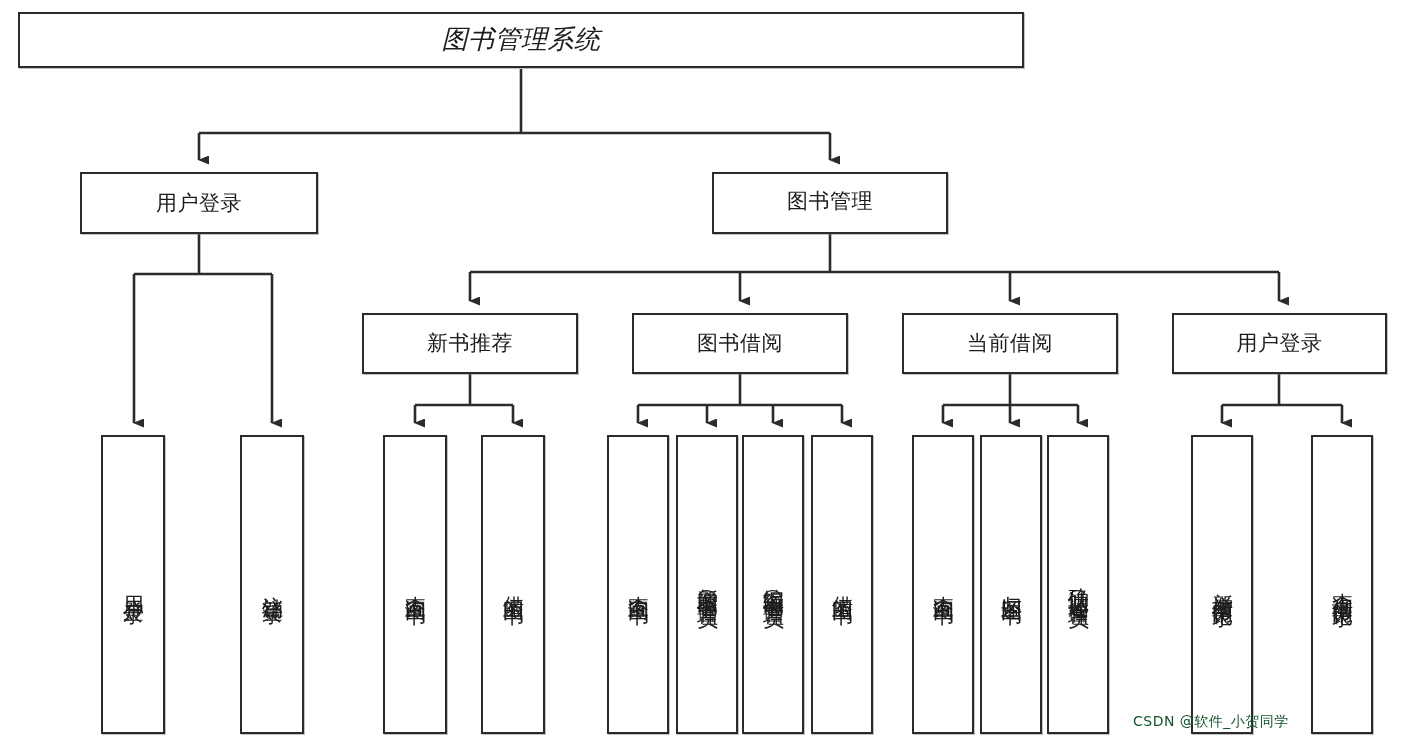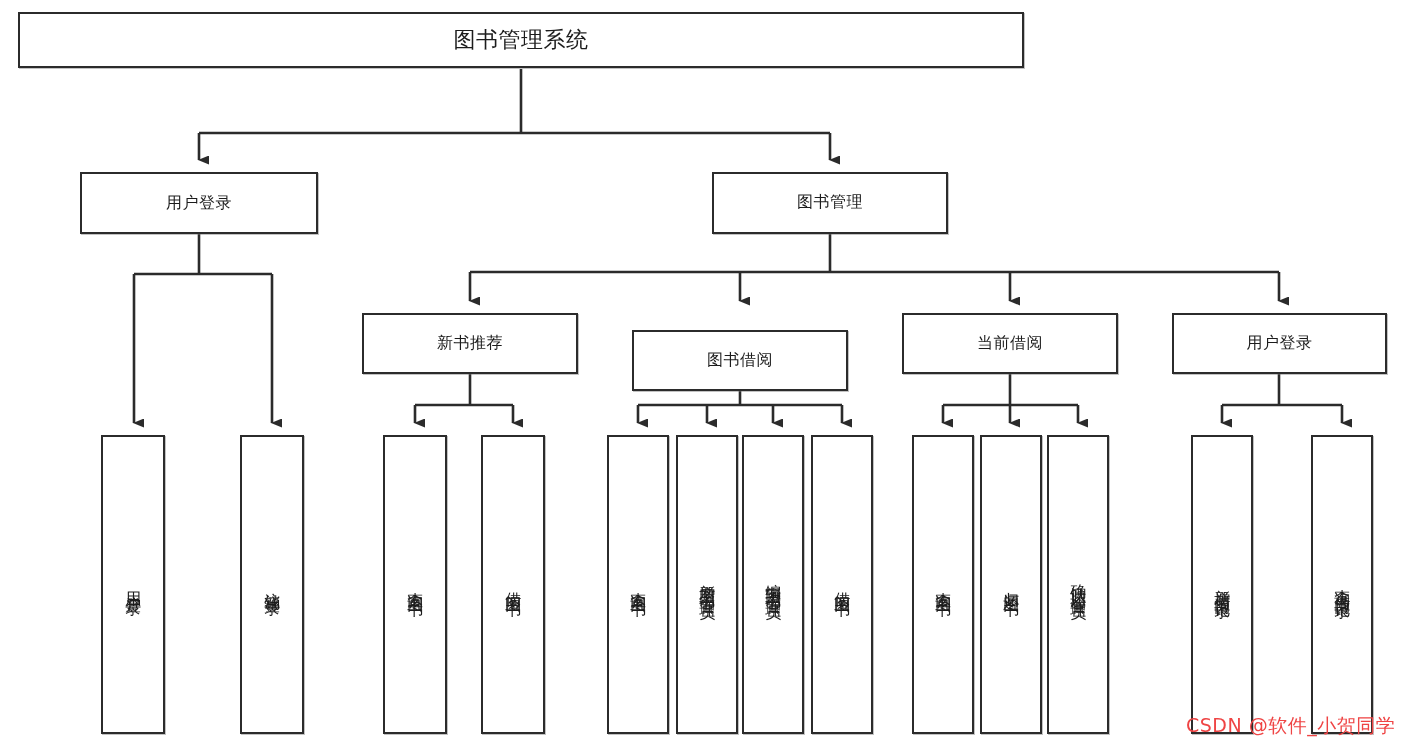--- a/index.html
+++ b/index.html
@@ -31,39 +31,39 @@
     box-sizing: border-box;
     background: #ffffff;
     border: 2px solid #2b2b2b;
     display: flex;
     align-items: center;
     justify-content: center;
     box-shadow: 1px 1px 0 rgba(120,120,120,0.45);
   }
   .node-label {
     color: #1c1c1c;
-    font-size: 16px;
+    font-size: 21px;
     line-height: 1.28;
     letter-spacing: 0.5px;
     text-align: center;
     white-space: nowrap;
   }
   .node.vertical .node-label {
     writing-mode: vertical-rl;
     text-orientation: upright;
     letter-spacing: 3px;
     white-space: normal;
   }
-  .node.root .node-label { font-size: 22px; }
+  .node.root .node-label { font-size: 26px; font-style: italic; }
   .watermark {
     position: absolute;
-    left: 1186px;
+    left: 1133px;
     top: 713px;
-    font-size: 19px;
-    color: #ef4444;
+    font-size: 14px;
+    color: #14532d;
     letter-spacing: 0.5px;
     white-space: nowrap;
     user-select: none;
   }
 </style>
 </head>
 <body>
 
 <div id="diagram-root">
 
@@ -124,21 +124,21 @@
   <div class="node" style="left:80px; top:172px; width:238px; height:62px;">
     <span class="node-label">用户登录</span>
   </div>
   <div class="node" style="left:712px; top:172px; width:236px; height:62px;font-family:Liberation Mono, monospace;">
     <span class="node-label">图书管理</span>
   </div>
 
   <div class="node" style="left:362px; top:313px; width:216px; height:61px;">
     <span class="node-label">新书推荐</span>
   </div>
-  <div class="node" style="left:632px; top:330px; width:216px; height:61px;">
+  <div class="node" style="left:632px; top:313px; width:216px; height:61px;">
     <span class="node-label">图书借阅</span>
   </div>
   <div class="node" style="left:902px; top:313px; width:216px; height:61px;">
     <span class="node-label">当前借阅</span>
   </div>
   <div class="node" style="left:1172px; top:313px; width:215px; height:61px;">
     <span class="node-label">用户登录</span>
   </div>
 
   <div class="node vertical" style="left:101px; top:435px; width:64px; height:299px;">

